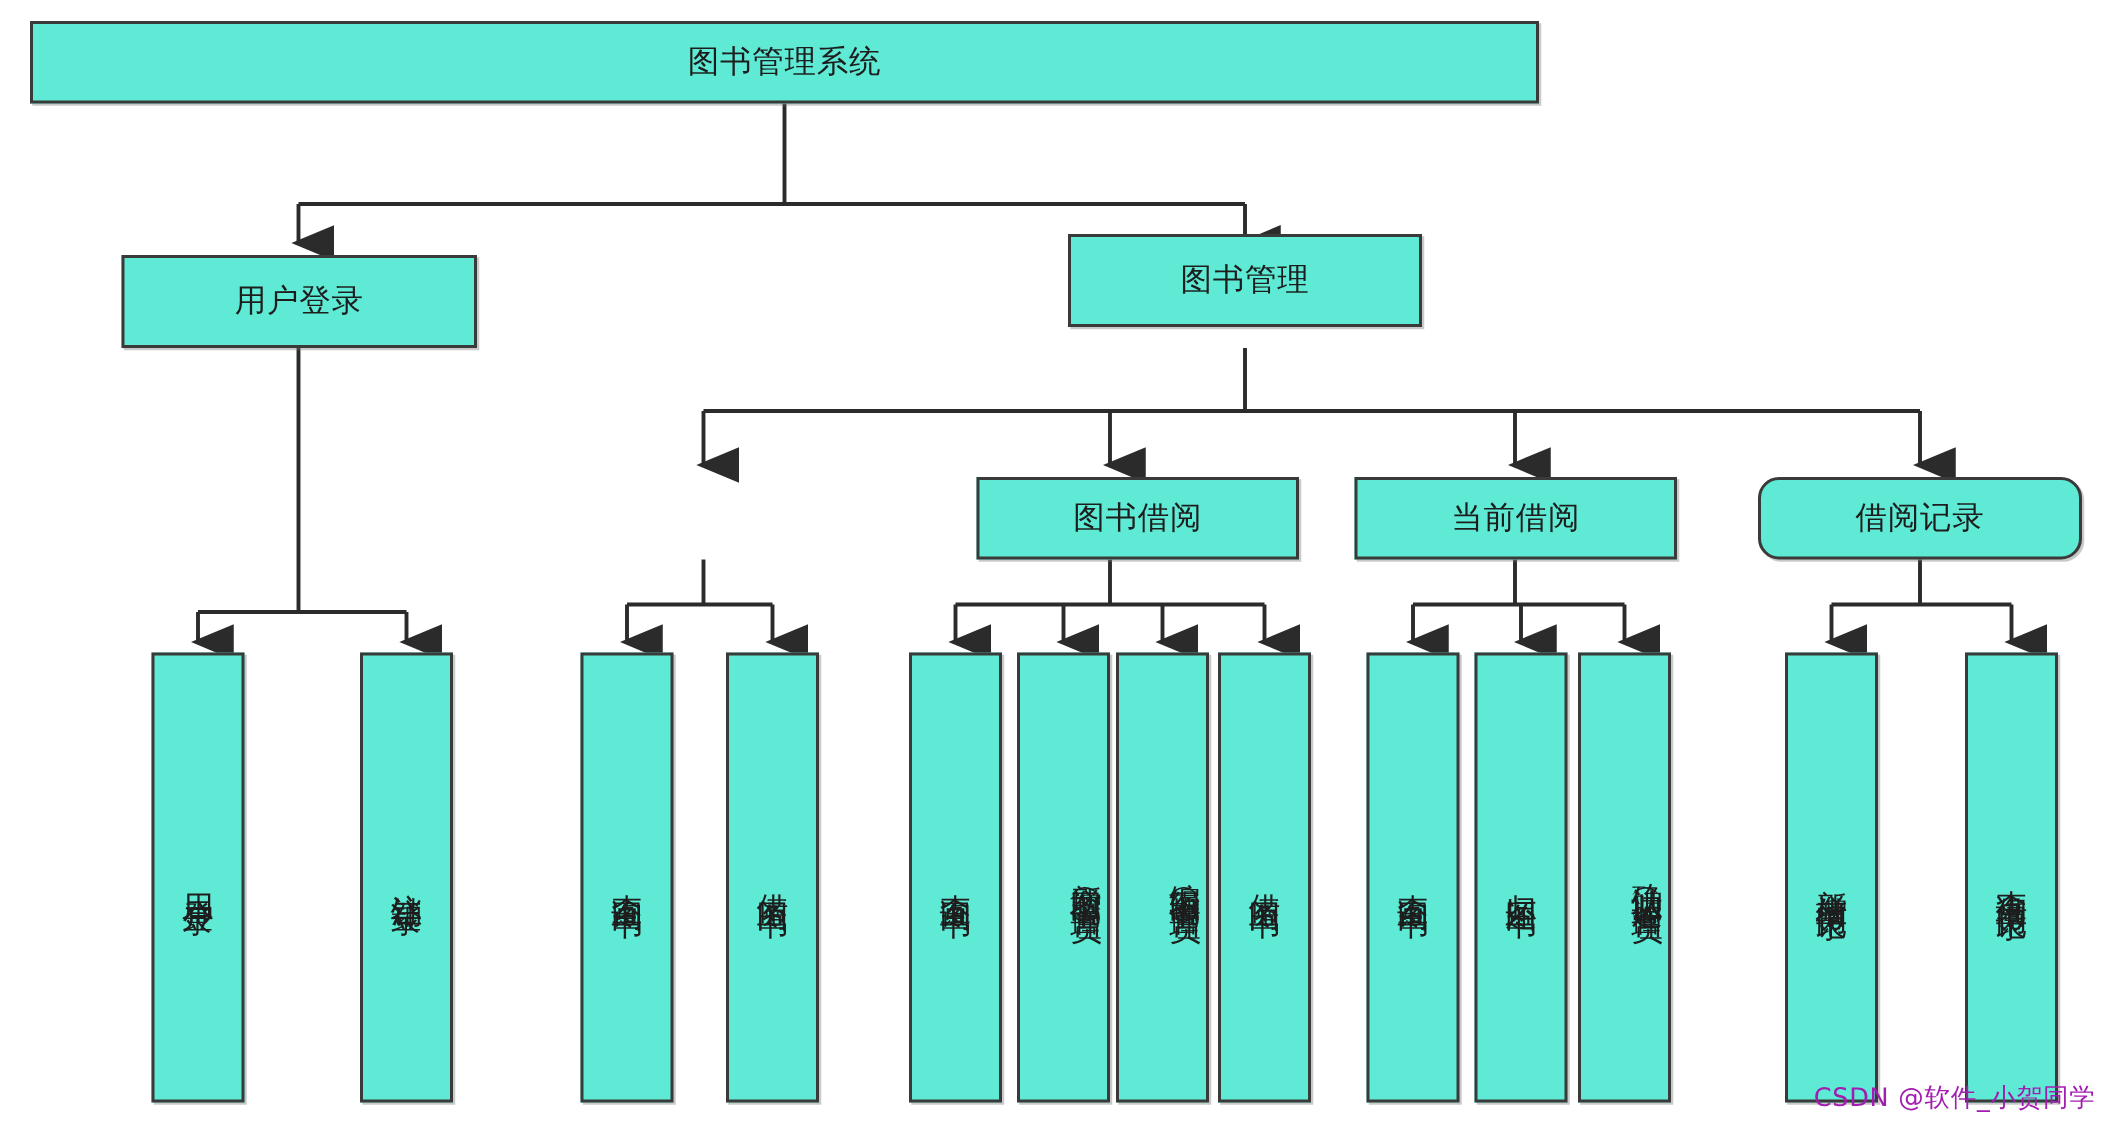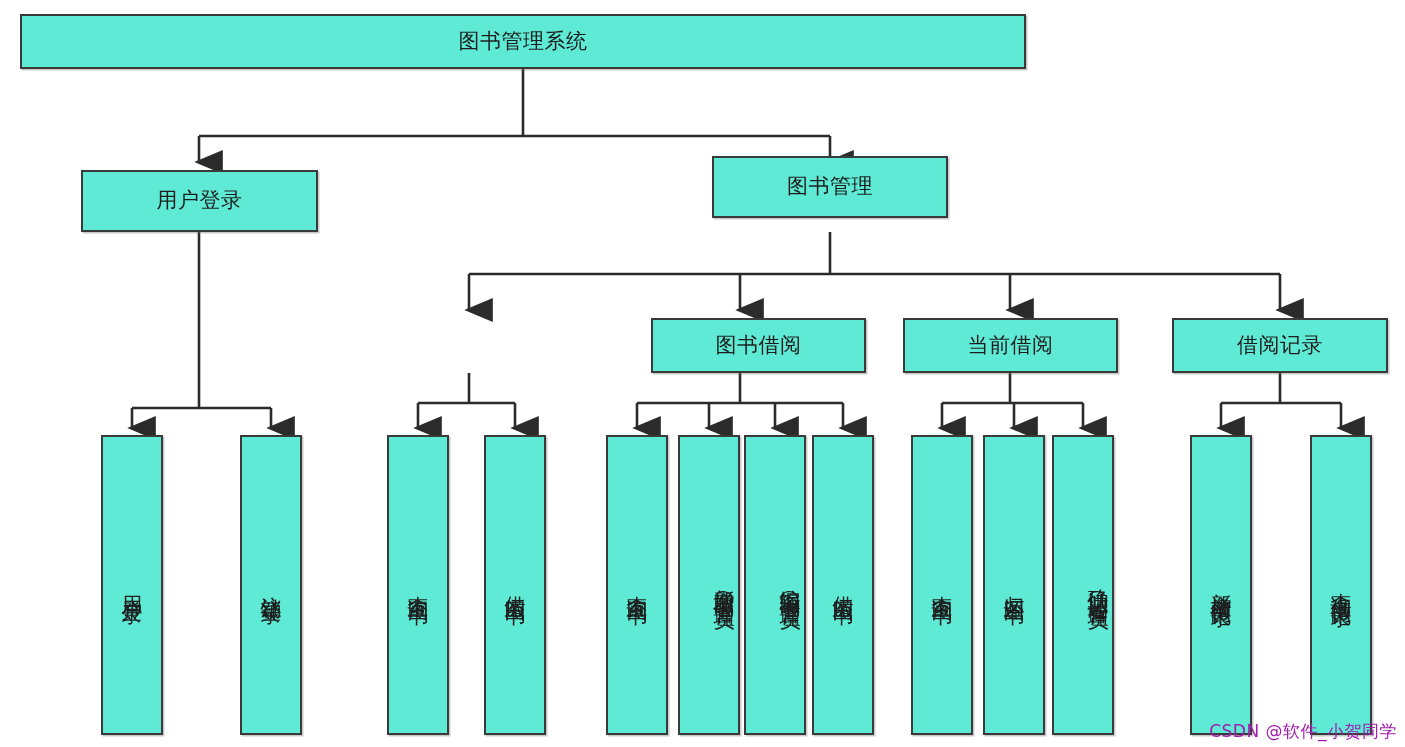--- a/index.html
+++ b/index.html
@@ -138,21 +138,21 @@
   <div class="node h" style="left: 712px; top: 156px; width: 236px; height: 62px;">
     <span class="node-label">图书管理</span>
   </div>
 
   <div class="node h" style="left: 633px; top: 318px; width: 215px; height: 55px; margin-left: 18px;">
     <span class="node-label">图书借阅</span>
   </div>
   <div class="node h" style="left: 903px; top: 318px; width: 215px; height: 55px;">
     <span class="node-label">当前借阅</span>
   </div>
-  <div class="node h" style="left: 1172px; top: 318px; width: 216px; height: 55px;">
+  <div class="node h" style="left: 1172px; top: 318px; width: 216px; height: 55px; border-radius: 14px;">
     <span class="node-label">借阅记录</span>
   </div>
 
   <div class="node v" style="left: 101px; top: 435px; width: 62px; height: 300px;">
     <span class="node-label">用户登录</span>
   </div>
   <div class="node v" style="left: 240px; top: 435px; width: 62px; height: 300px;">
     <span class="node-label">注销登录</span>
   </div>
   <div class="node v" style="left: 387px; top: 435px; width: 62px; height: 300px;">

